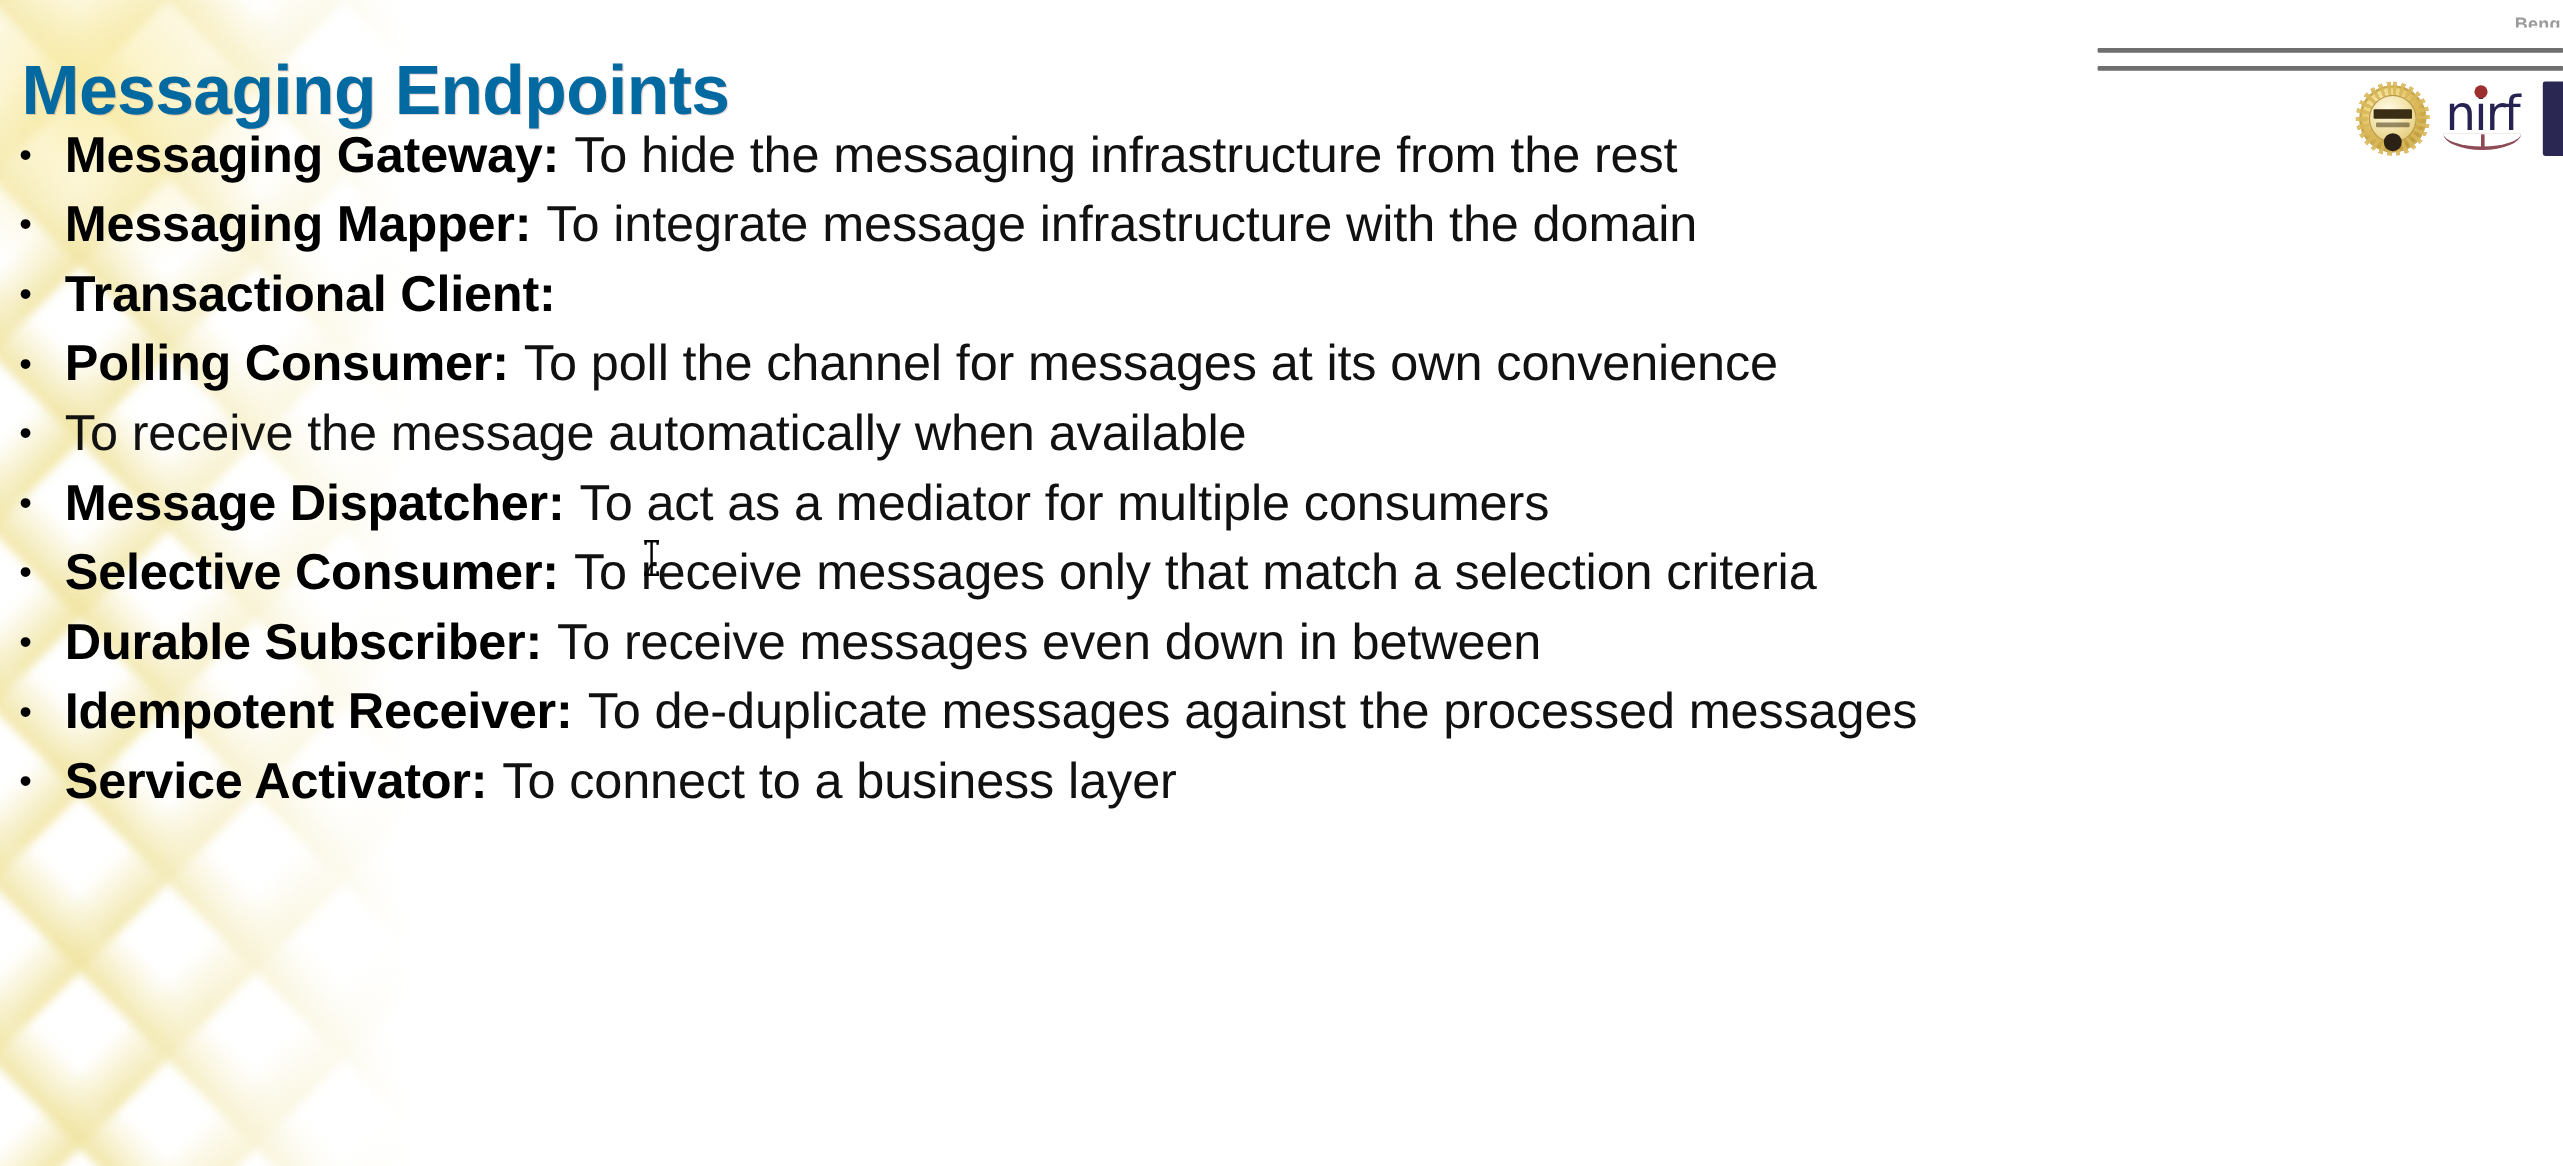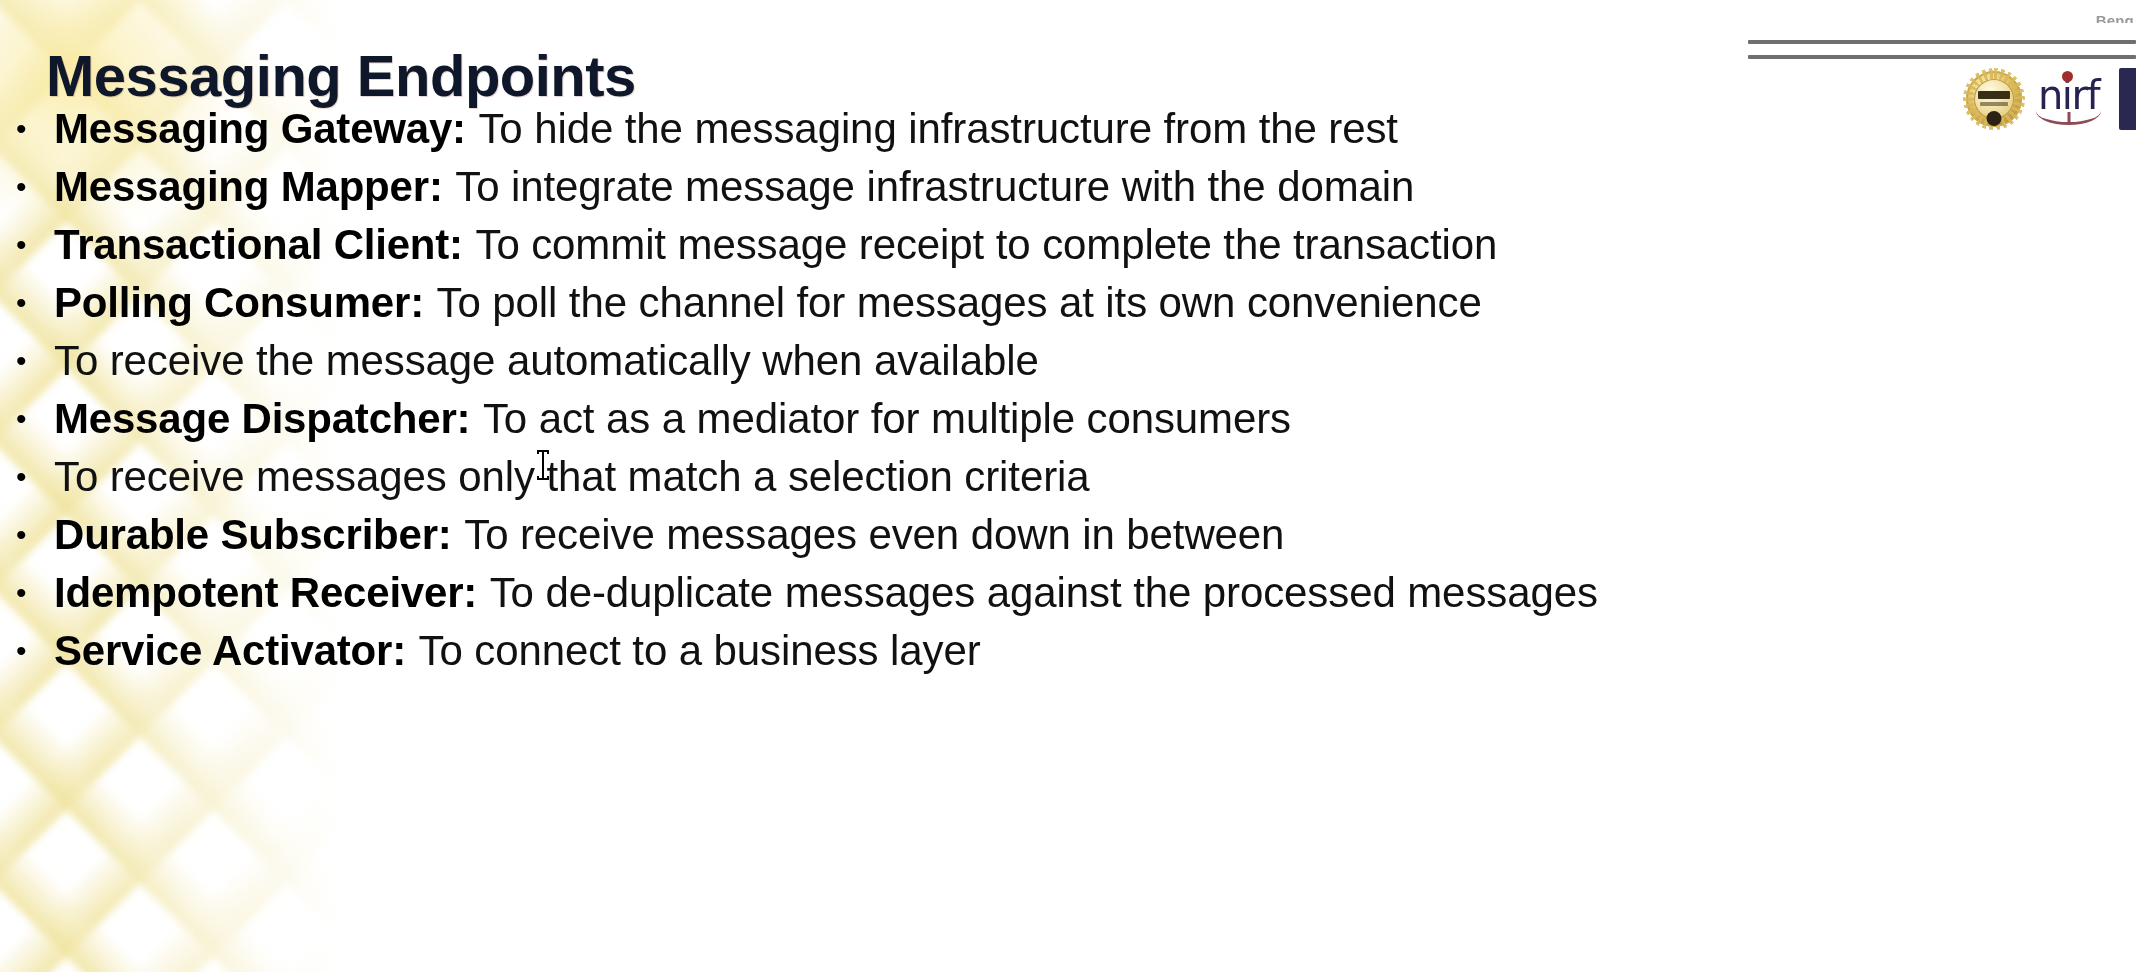--- a/index.html
+++ b/index.html
@@ -69,28 +69,28 @@
         rgba(250, 236, 166, 0.85) 0%,
         rgba(250, 240, 190, 0.45) 45%,
         rgba(255, 255, 255, 0) 72%);
     pointer-events: none;
     z-index: 0;
   }
 
   
   .slide-title {
     position: absolute;
-    left: 46px;
+    left: 18px;
     top: 6px;
     z-index: 3;
     font-size: 58px;
     font-weight: bold;
     line-height: 1.08;
     letter-spacing: -0.5px;
-    color: #0f172a;
+    color: #0369a1;
     white-space: nowrap;
     text-shadow: 1px 1px 0 rgba(160, 90, 80, 0.25);
     text-align: center;
   }
 
   
   .bullet-list {
     position: absolute;
     left: 16px;
     top: 100px;
@@ -371,21 +371,20 @@
 
     <div class="bullet-row">
       <span class="bullet-mark">•</span>
       <span class="bullet-term">Messaging Mapper:</span>
       <span class="bullet-desc">To integrate message infrastructure with the domain</span>
     </div>
 
     <div class="bullet-row">
       <span class="bullet-mark">•</span>
       <span class="bullet-term">Transactional Client:</span>
-      <span class="bullet-desc">To commit message receipt to complete the transaction</span>
     </div>
 
     <div class="bullet-row">
       <span class="bullet-mark">•</span>
       <span class="bullet-term">Polling Consumer:</span>
       <span class="bullet-desc">To poll the channel for messages at its own convenience</span>
     </div>
 
     <div class="bullet-row">
       <span class="bullet-mark">•</span>
@@ -393,20 +392,21 @@
     </div>
 
     <div class="bullet-row">
       <span class="bullet-mark">•</span>
       <span class="bullet-term">Message Dispatcher:</span>
       <span class="bullet-desc">To act as a mediator for multiple consumers</span>
     </div>
 
     <div class="bullet-row">
       <span class="bullet-mark">•</span>
+      <span class="bullet-term">Selective Consumer:</span>
       <span class="bullet-desc">To receive messages only that match a selection criteria</span>
     </div>
 
     <div class="bullet-row">
       <span class="bullet-mark">•</span>
       <span class="bullet-term">Durable Subscriber:</span>
       <span class="bullet-desc">To receive messages even down in between</span>
     </div>
 
     <div class="bullet-row">

